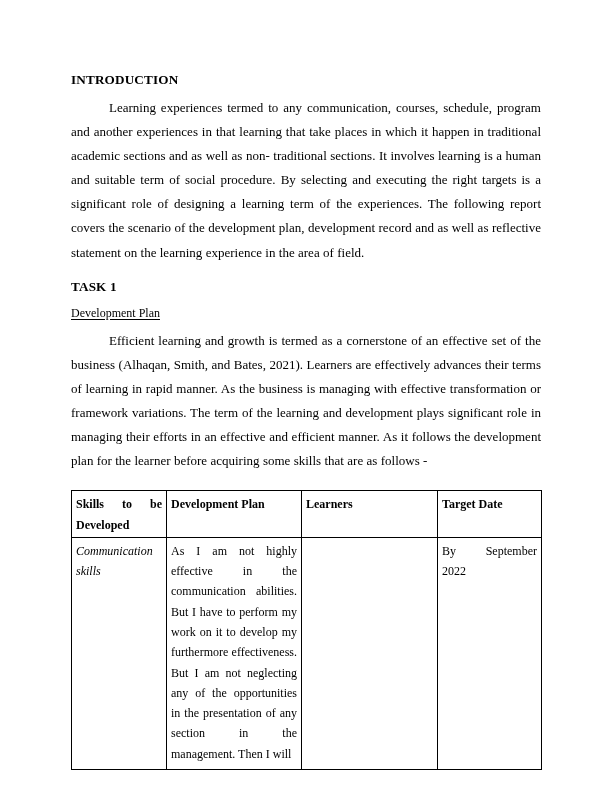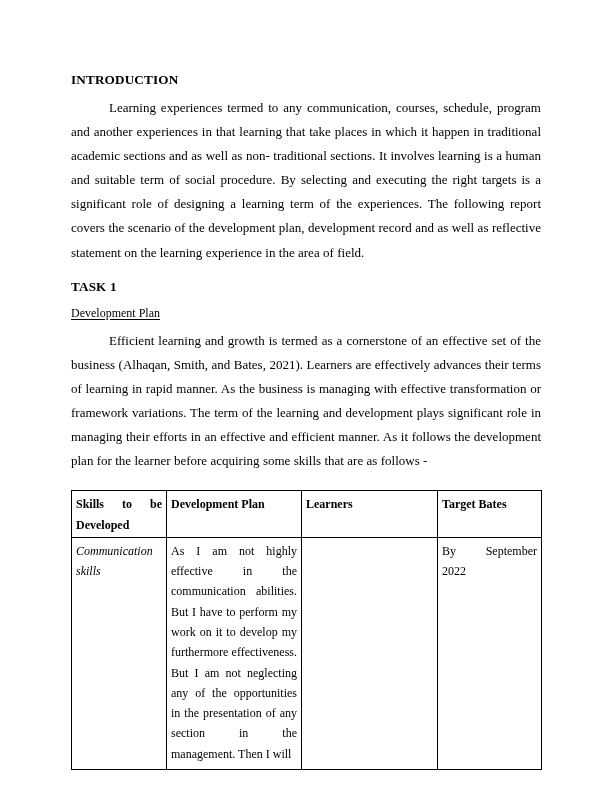--- a/index.html
+++ b/index.html
@@ -154,21 +154,21 @@
         <col class="col-date">
       </colgroup>
       <thead>
         <tr class="hdr-row">
           <th>
             <span class="hdr-justify">Skills     to     be</span>
             <span class="hdr-left">Developed</span>
           </th>
           <th class="hdr-left">Development Plan</th>
           <th class="hdr-left">Learners</th>
-          <th class="hdr-left">Target Bates</th>
+          <th class="hdr-left">Target Date</th>
         </tr>
       </thead>
       <tbody>
         <tr class="body-row">
           <td class="cell-skill-name">Communication skills</td>
           <td class="cell-plan-text">As I am not highly effective in the communication abilities. But I have to perform my work on it to develop my furthermore effectiveness. But I am not neglecting any of the opportunities in the presentation of any section in the management. Then I will</td>
           <td class="cell-empty"></td>
           <td class="cell-date-text">By September 2022</td>
         </tr>
       </tbody>

